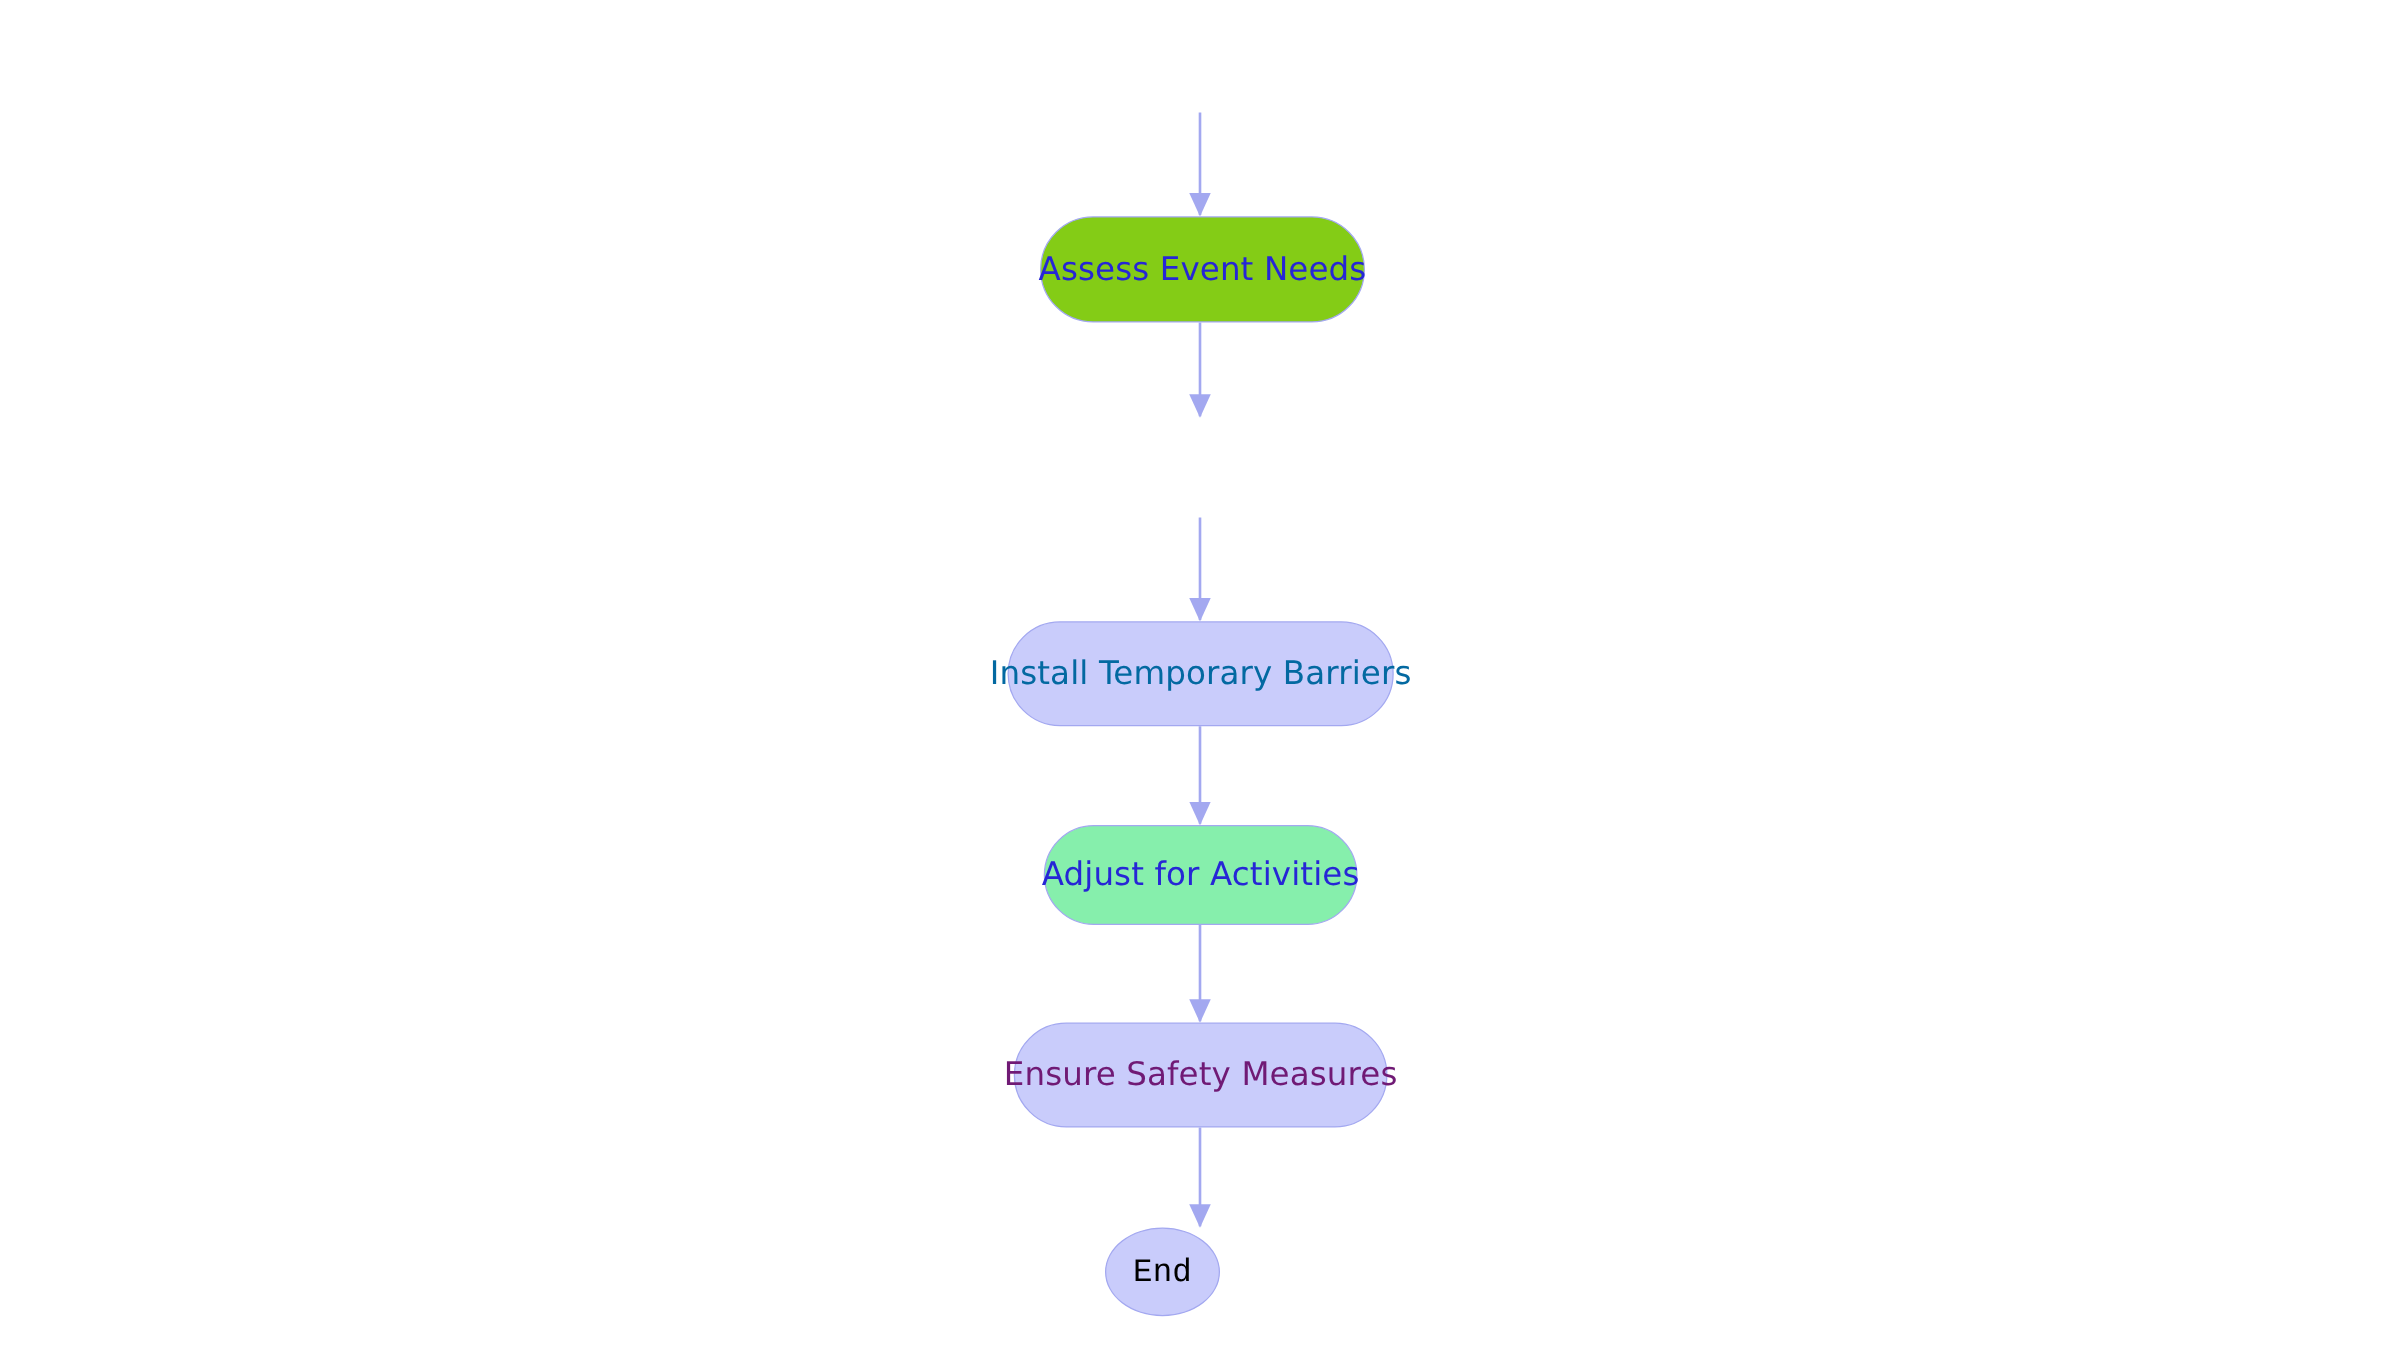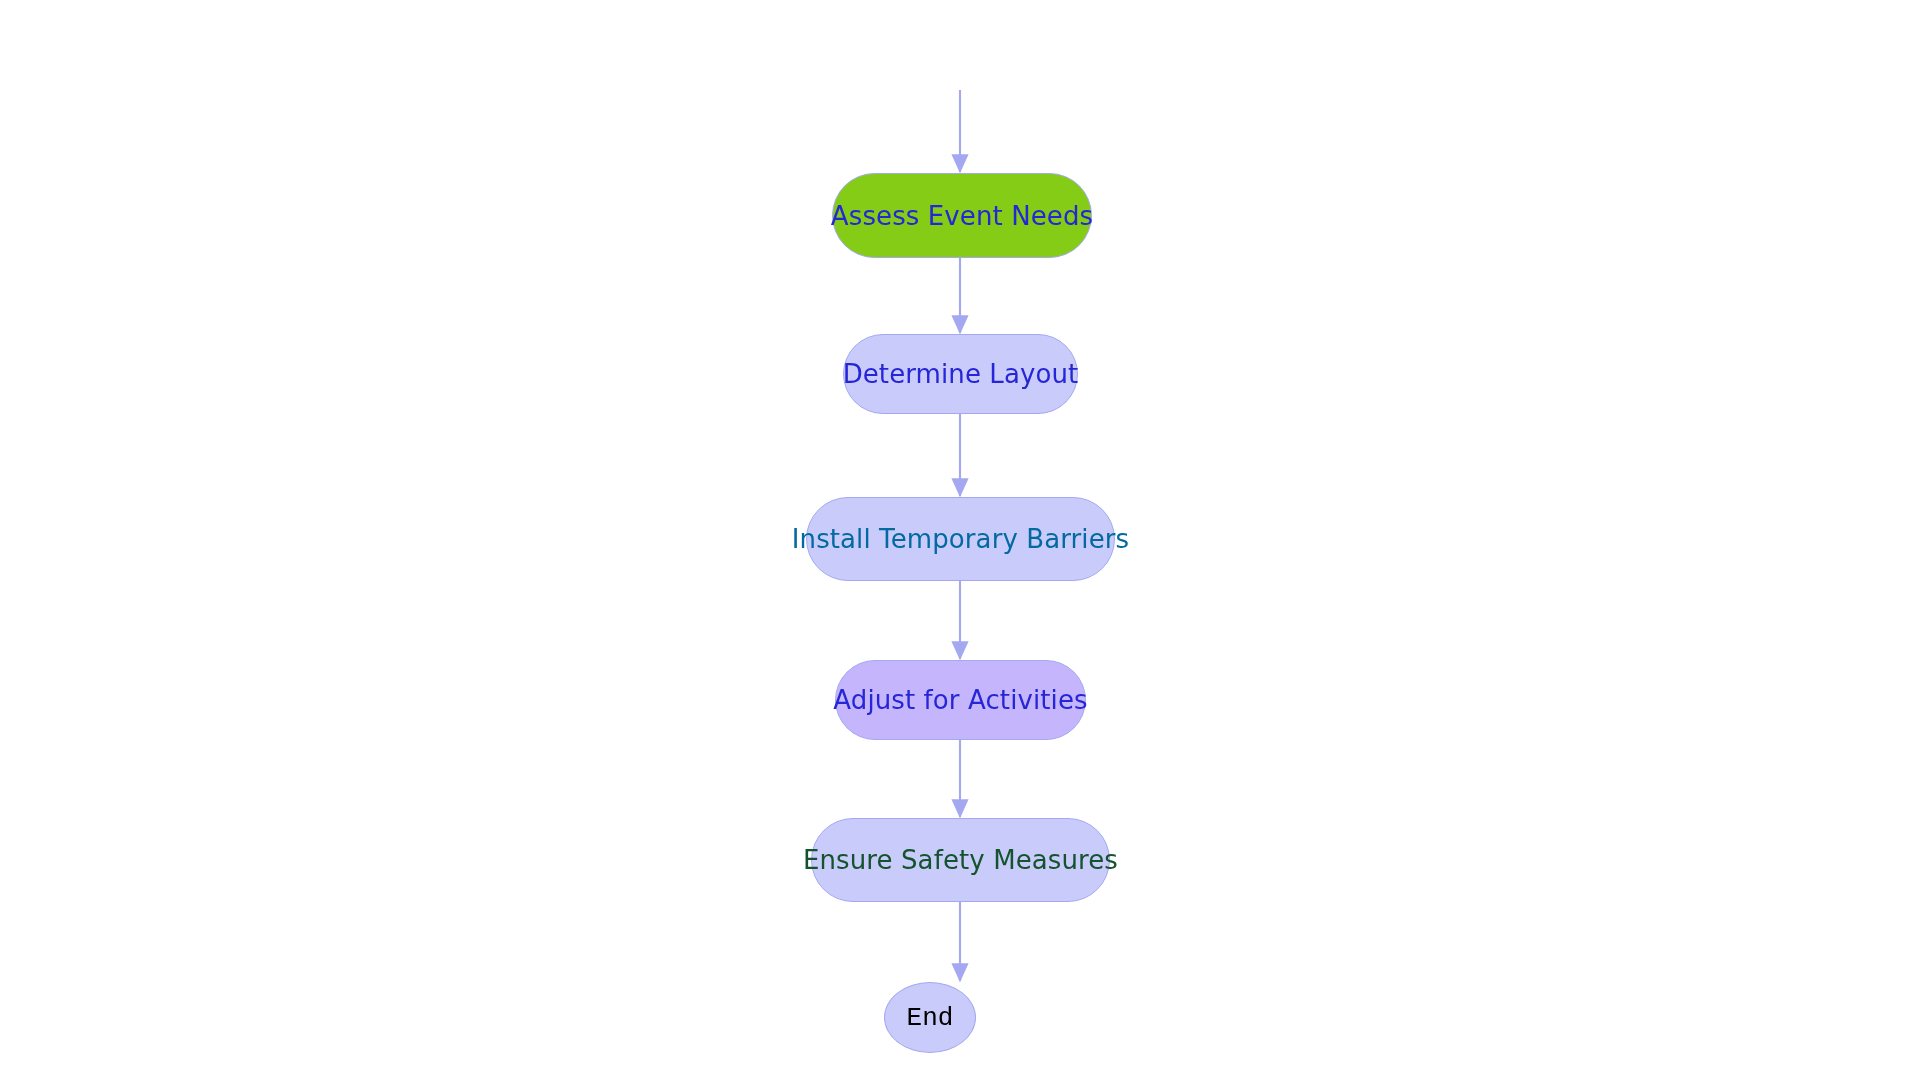--- a/index.html
+++ b/index.html
@@ -72,33 +72,30 @@
       <line x1="960" y1="740" x2="960" y2="817" stroke="#a3a8f0" stroke-width="2.1" marker-end="url(#arrowhead)"></line>
       <line x1="960" y1="902" x2="960" y2="981" stroke="#a3a8f0" stroke-width="2.1" marker-end="url(#arrowhead)"></line>
     </g>
   </svg>
 
 
   <div class="flow-node" style="left: 832px; top: 173px; width: 260px; height: 85px; background: #84cc16; border-color: rgb(163, 168, 240); color: rgb(38, 38, 214);">
     <span class="node-label">Assess Event Needs</span>
   </div>
 
-  <div class="flow-node" style="left: 843px; top: 334px; width: 235px; height: 80px; background: rgb(201, 204, 251); border-color: rgb(163, 168, 240); color: rgb(38, 38, 214);">
-    <span class="node-label">Determine Layout</span>
-  </div>
 
   <div class="flow-node" style="left: 806px; top: 497px; width: 309px; height: 84px; background: rgb(201, 204, 251); border-color: rgb(163, 168, 240); color: #0369a1;">
     <span class="node-label">Install Temporary Barriers</span>
   </div>
 
-  <div class="flow-node" style="left: 835px; top: 660px; width: 251px; height: 80px; background: #c4b5fd; border-color: rgb(163, 168, 240); color: rgb(38, 38, 214);">
+  <div class="flow-node" style="left: 835px; top: 660px; width: 251px; height: 80px; background: #86efac; border-color: rgb(163, 168, 240); color: rgb(38, 38, 214);">
     <span class="node-label">Adjust for Activities</span>
   </div>
 
-  <div class="flow-node" style="left: 811px; top: 818px; width: 299px; height: 84px; background: rgb(201, 204, 251); border-color: rgb(163, 168, 240); color: #14532d;">
+  <div class="flow-node" style="left: 811px; top: 818px; width: 299px; height: 84px; background: rgb(201, 204, 251); border-color: rgb(163, 168, 240); color: #701a75;">
     <span class="node-label">Ensure Safety Measures</span>
   </div>
 
   <div class="flow-node terminal" style="left: 884px; top: 982px; width: 92px; height: 71px; background: rgb(201, 204, 251); border-color: rgb(163, 168, 240); color: #000000; font-family: Liberation Mono, monospace;">
     <span class="node-label">End</span>
   </div>
 
 </div>
 
 </body></html>

